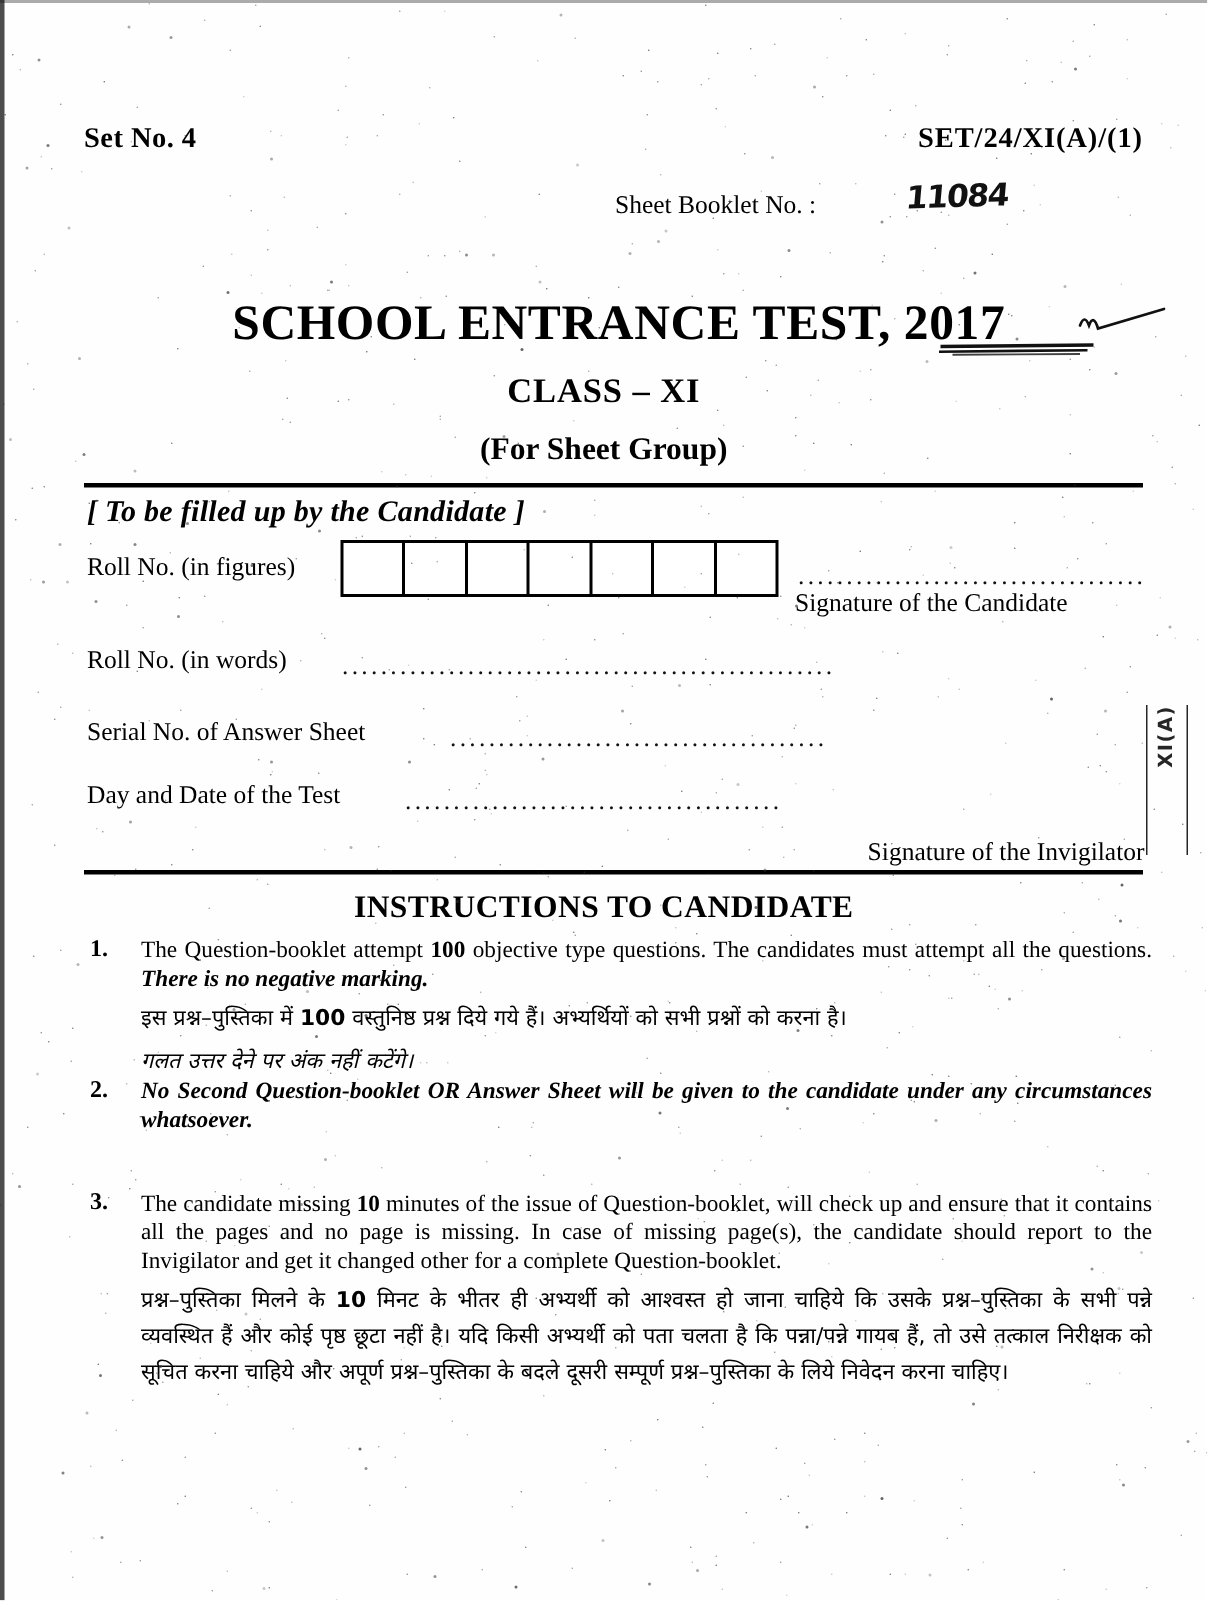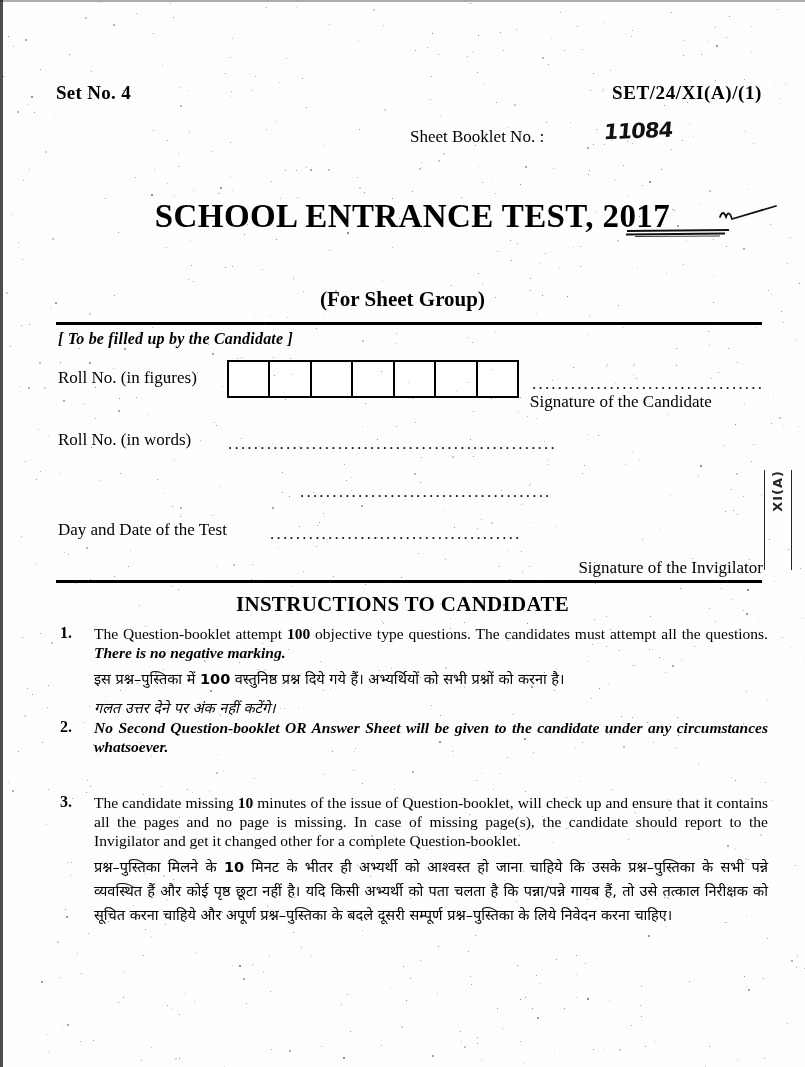--- a/index.html
+++ b/index.html
@@ -55,21 +55,21 @@
   .pen-tick{left:718px;top:203px;width:60px;height:30px;}
 
   
   .rule{position:absolute;left:56px;width:706px;background:#000;}
   .rule-a{top:322px;height:3px;}
   .rule-b{top:580px;height:3px;}
 
   
   .filled-label{
     position:absolute;left:58px;top:330px;
-    font-weight:bold;font-style:italic;font-size:16px;letter-spacing:.2px;
+    font-weight:bold;font-style:italic;font-size:20px;letter-spacing:.2px;
   }
   .lbl{position:absolute;font-size:17px;}
   .roll-fig{left:58px;top:368px;}
   .roll-words{left:58px;top:430px;}
   .serial{left:58px;top:478px;}
   .daydate{left:58px;top:520px;}
 
   .rollbox{
     position:absolute;left:227px;top:360px;width:288px;height:34px;
     border:2px solid #000;display:flex;background:#fff;
@@ -143,20 +143,21 @@
     <div class="setno">Set No. 4</div>
     <div class="setcode">SET/24/XI(A)/(1)</div>
   </div>
 
   <div class="booklet">Sheet Booklet No. :</div>
   <div class="handnum">11084</div>
 
   <div class="title">
     <span>SCHOOL ENTRANCE TEST, 2017</span>
   </div>
+  <div class="subtitle">CLASS – XI</div>
   <div class="subtitle2">(For Sheet Group)</div>
 
   <svg class="penmark pen-underline" viewBox="0 0 108 10">
     <path d="M2 3 L104 2" stroke="#111" stroke-width="2.2" fill="none"></path>
     <path d="M1 6.5 L100 5.5" stroke="#111" stroke-width="1.8" fill="none"></path>
     <path d="M10 8.5 L95 8" stroke="#111" stroke-width="1.2" fill="none" opacity=".8"></path>
   </svg>
   <svg class="penmark pen-tick" viewBox="0 0 60 30">
     <path d="M2 14 q3 -8 6 0 q3 -8 6 2 L58 3" stroke="#111" stroke-width="1.8" fill="none" stroke-linecap="round"></path>
   </svg>
@@ -176,20 +177,21 @@
     <div></div>
     <div></div>
   </div>
 
   <div class="dots dots-sign">..........................................................................................</div>
   <div class="sig-cand">Signature of the Candidate</div>
 
   <div class="lbl roll-words">Roll No. (in words)</div>
   <div class="dots dots-words">..........................................................................................</div>
 
+  <div class="lbl serial">Serial No. of Answer Sheet</div>
   <div class="dots dots-serial">..........................................................................................</div>
 
   <div class="lbl daydate">Day and Date of the Test</div>
   <div class="dots dots-day">..........................................................................................</div>
 
   <div class="sig-invig">Signature of the Invigilator</div>
 
   <div class="vstamp">
     <span>XI(A)</span>
   </div>

